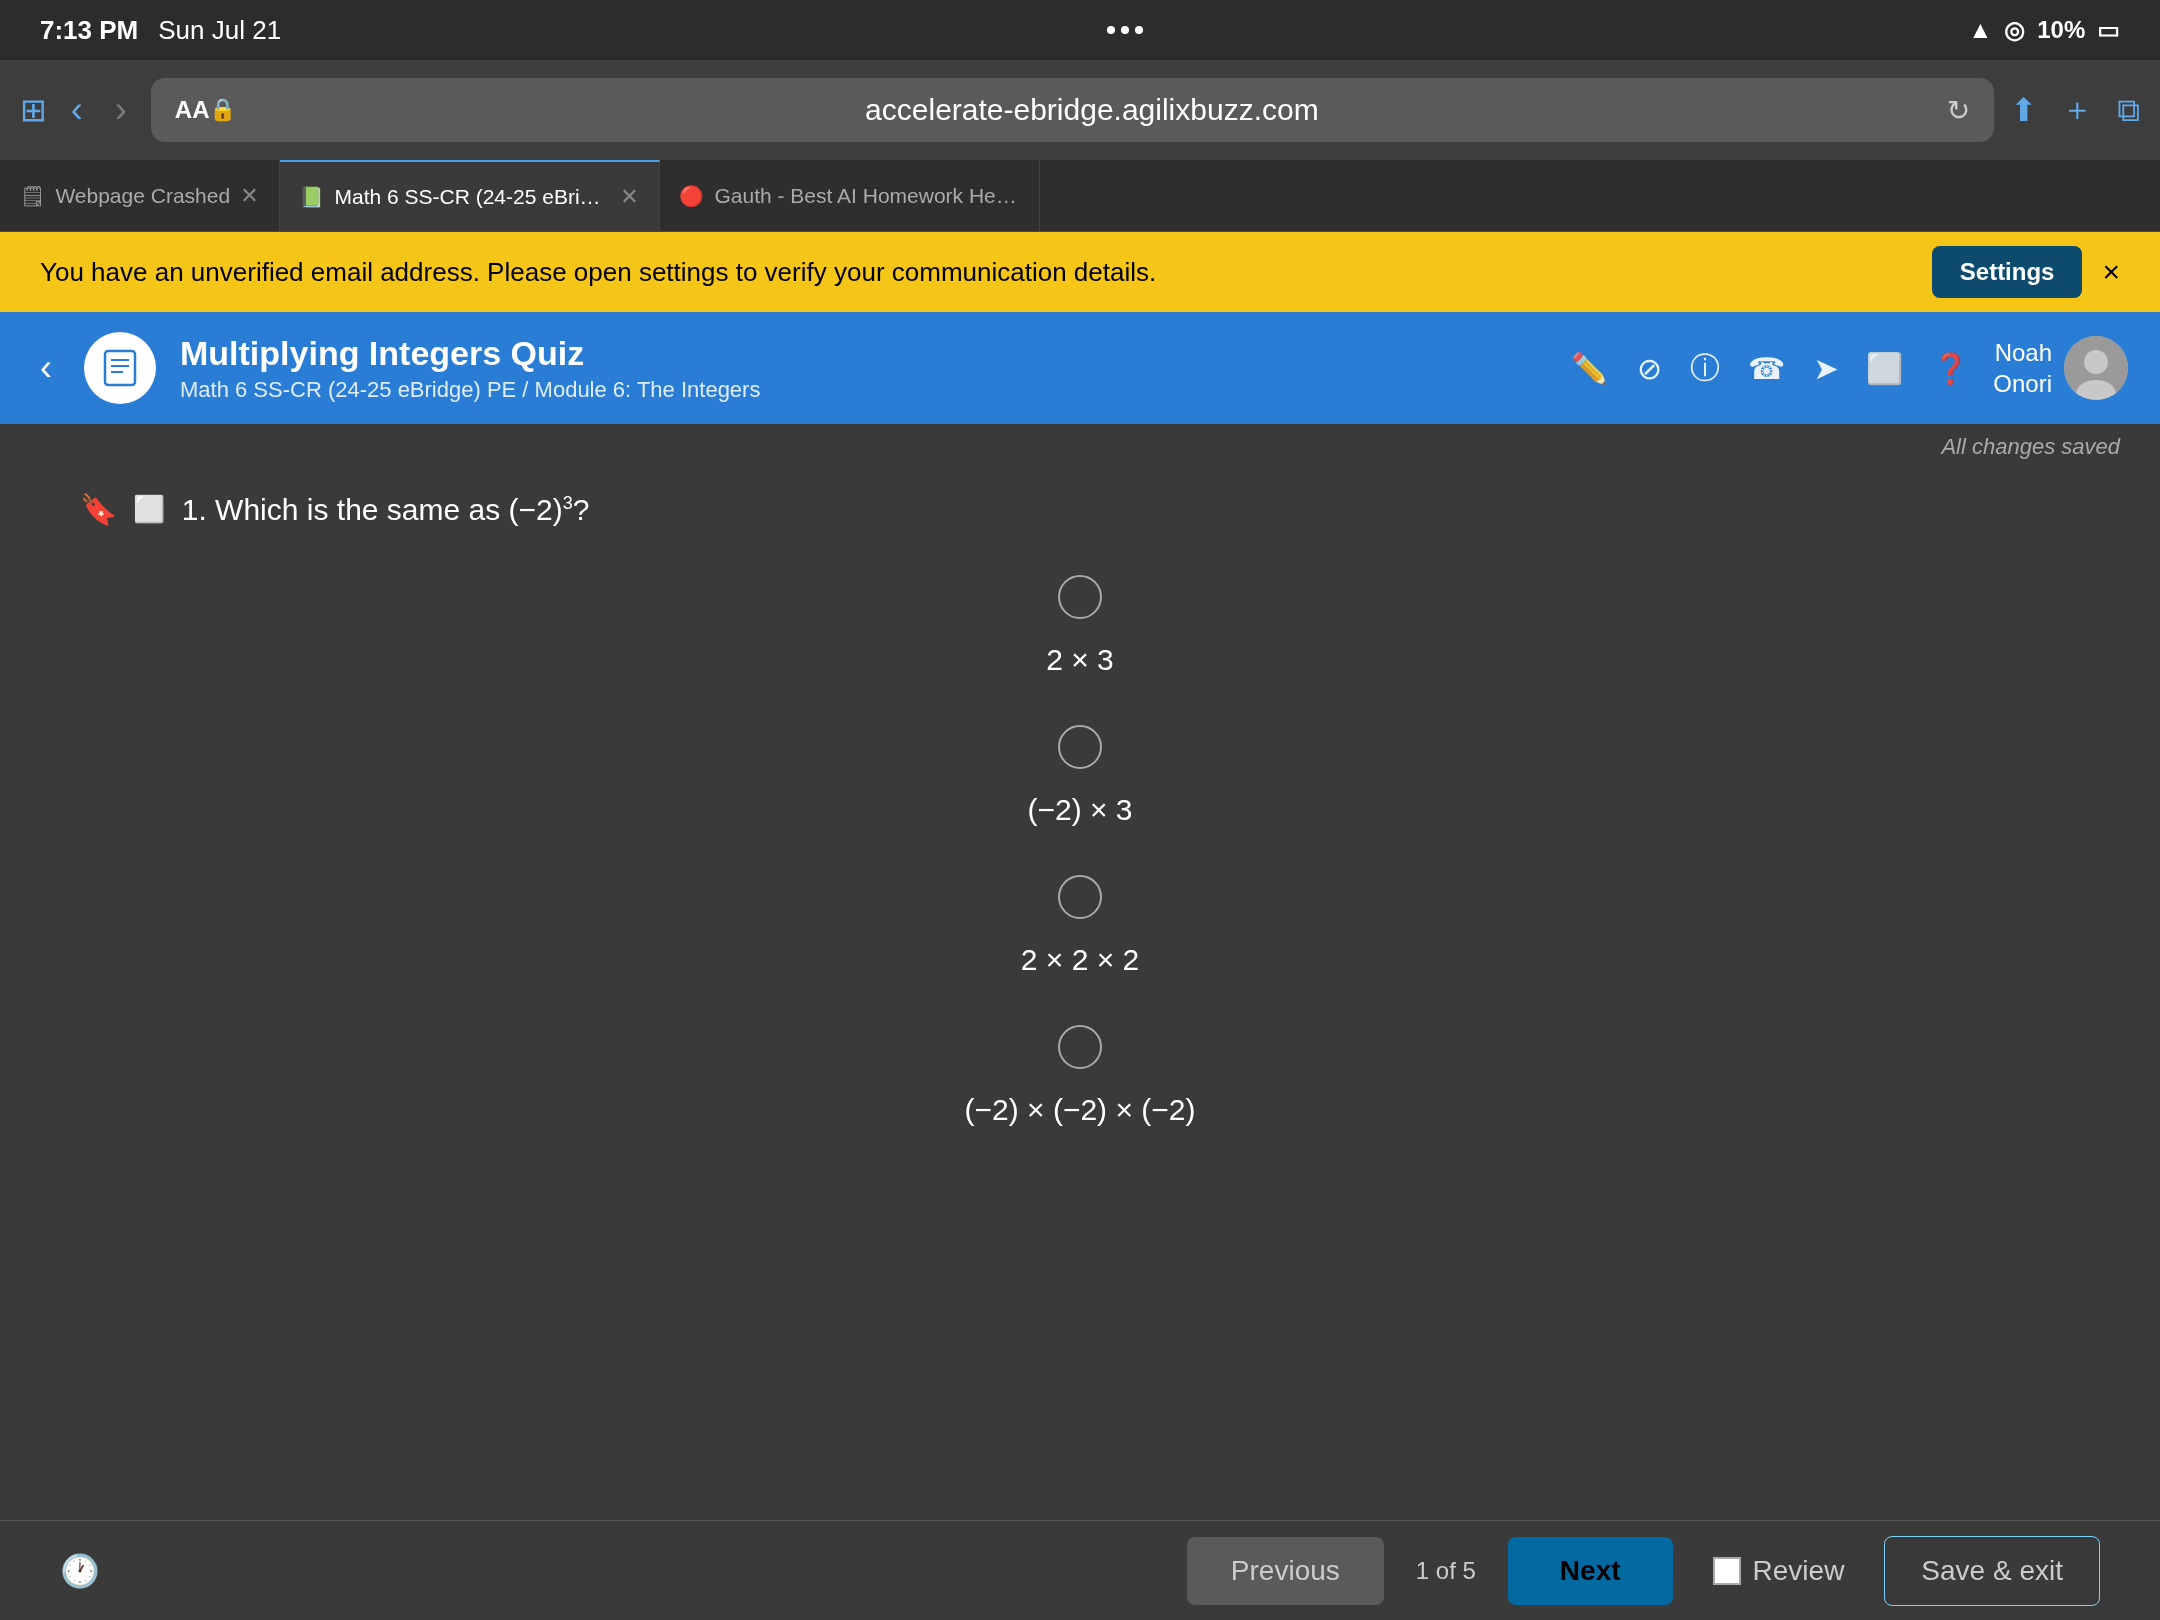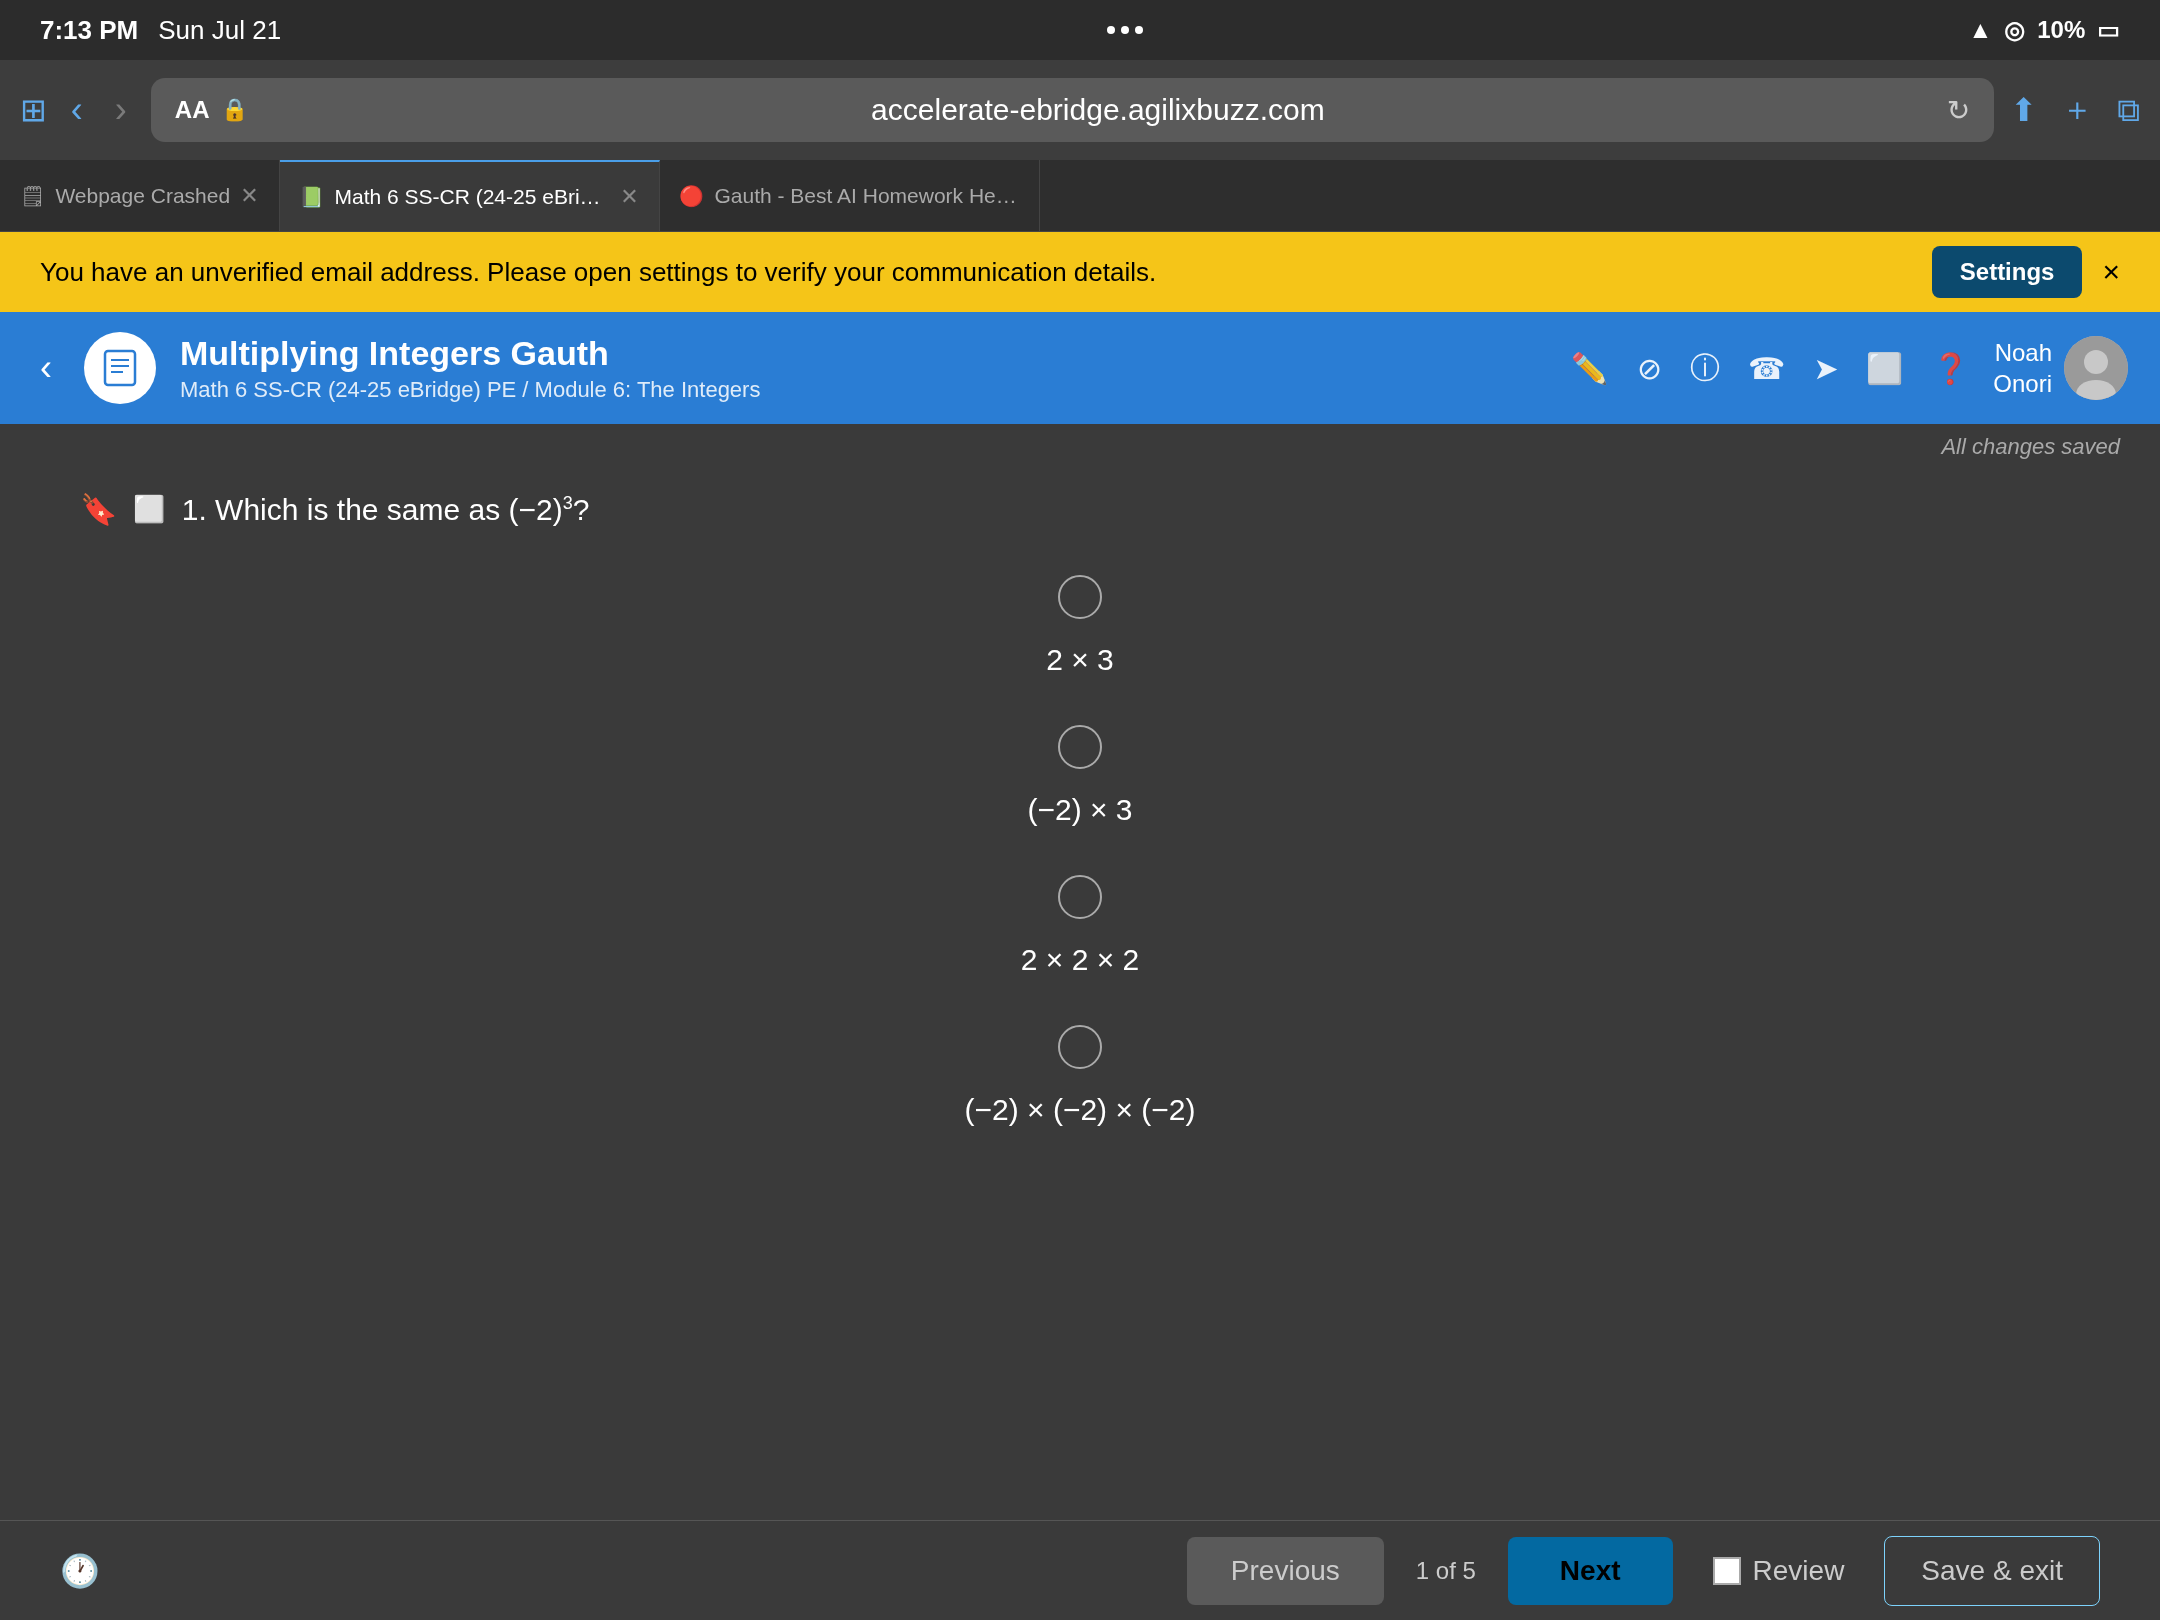--- a/index.html
+++ b/index.html
@@ -55,21 +55,20 @@
       cursor: pointer;
     }
     .url-bar {
       flex: 1;
       background: #5a5a5a;
       border-radius: 14px;
       height: 64px;
       display: flex;
       align-items: center;
       padding: 0 24px;
-      gap: 12px;
     }
     .url-text { color: #fff; font-size: 30px; flex: 1; text-align: center; }
     .url-aa { color: #fff; font-size: 24px; font-weight: bold; }
     .url-lock { color: #ccc; font-size: 22px; }
     .url-refresh { color: #ccc; font-size: 28px; }
     .browser-actions { display: flex; align-items: center; gap: 24px; }
     .browser-action-btn {
       color: #60a8e8;
       font-size: 32px;
       background: none;
@@ -432,21 +431,21 @@
   <button class="back-btn">‹</button>
   <div class="quiz-icon-circle">
     <svg width="38" height="38" viewBox="0 0 38 38" fill="none">
       <rect x="4" y="2" width="30" height="34" rx="3" stroke="#2a7dd4" stroke-width="2.5" fill="none"></rect>
       <line x1="10" y1="11" x2="28" y2="11" stroke="#2a7dd4" stroke-width="2"></line>
       <line x1="10" y1="17" x2="28" y2="17" stroke="#2a7dd4" stroke-width="2"></line>
       <line x1="10" y1="23" x2="22" y2="23" stroke="#2a7dd4" stroke-width="2"></line>
     </svg>
   </div>
   <div class="quiz-title-block">
-    <div class="quiz-title">Multiplying Integers Gauth</div>
+    <div class="quiz-title">Multiplying Integers Quiz</div>
     <div class="quiz-subtitle">Math 6 SS-CR (24-25 eBridge) PE / Module 6: The Integers</div>
   </div>
   <div class="header-icons">
     <button class="header-icon">✏️</button>
     <button class="header-icon">⊘</button>
     <button class="header-icon">ⓘ</button>
     <button class="header-icon">☎</button>
     <button class="header-icon">➤</button>
     <button class="header-icon">⬜</button>
     <button class="header-icon">❓</button>

